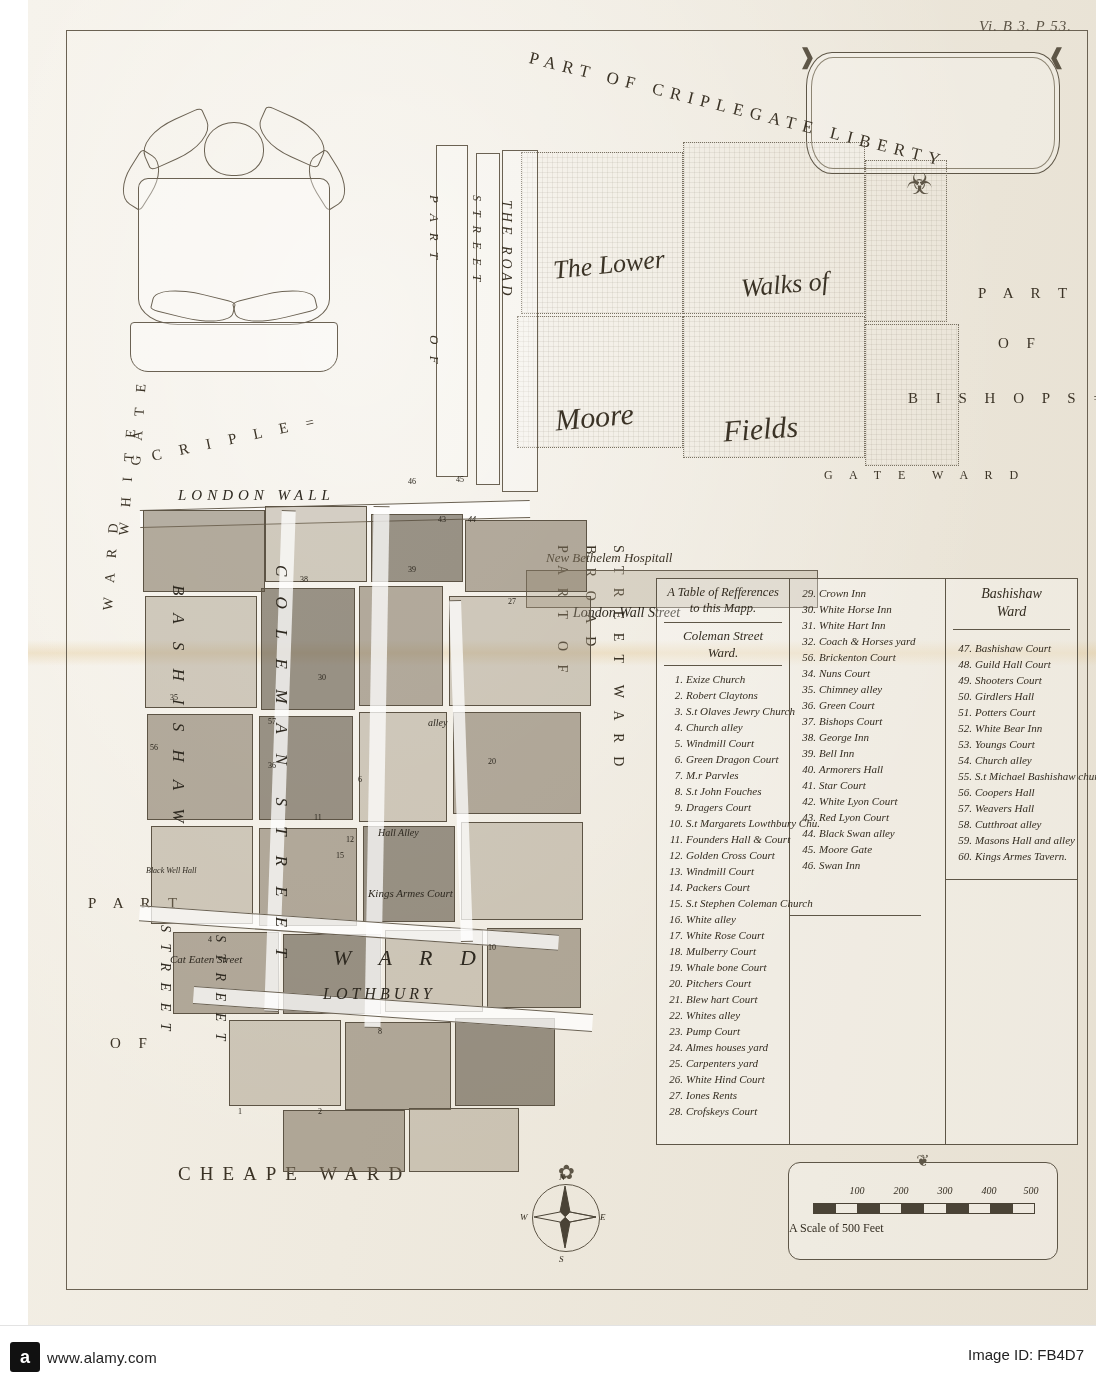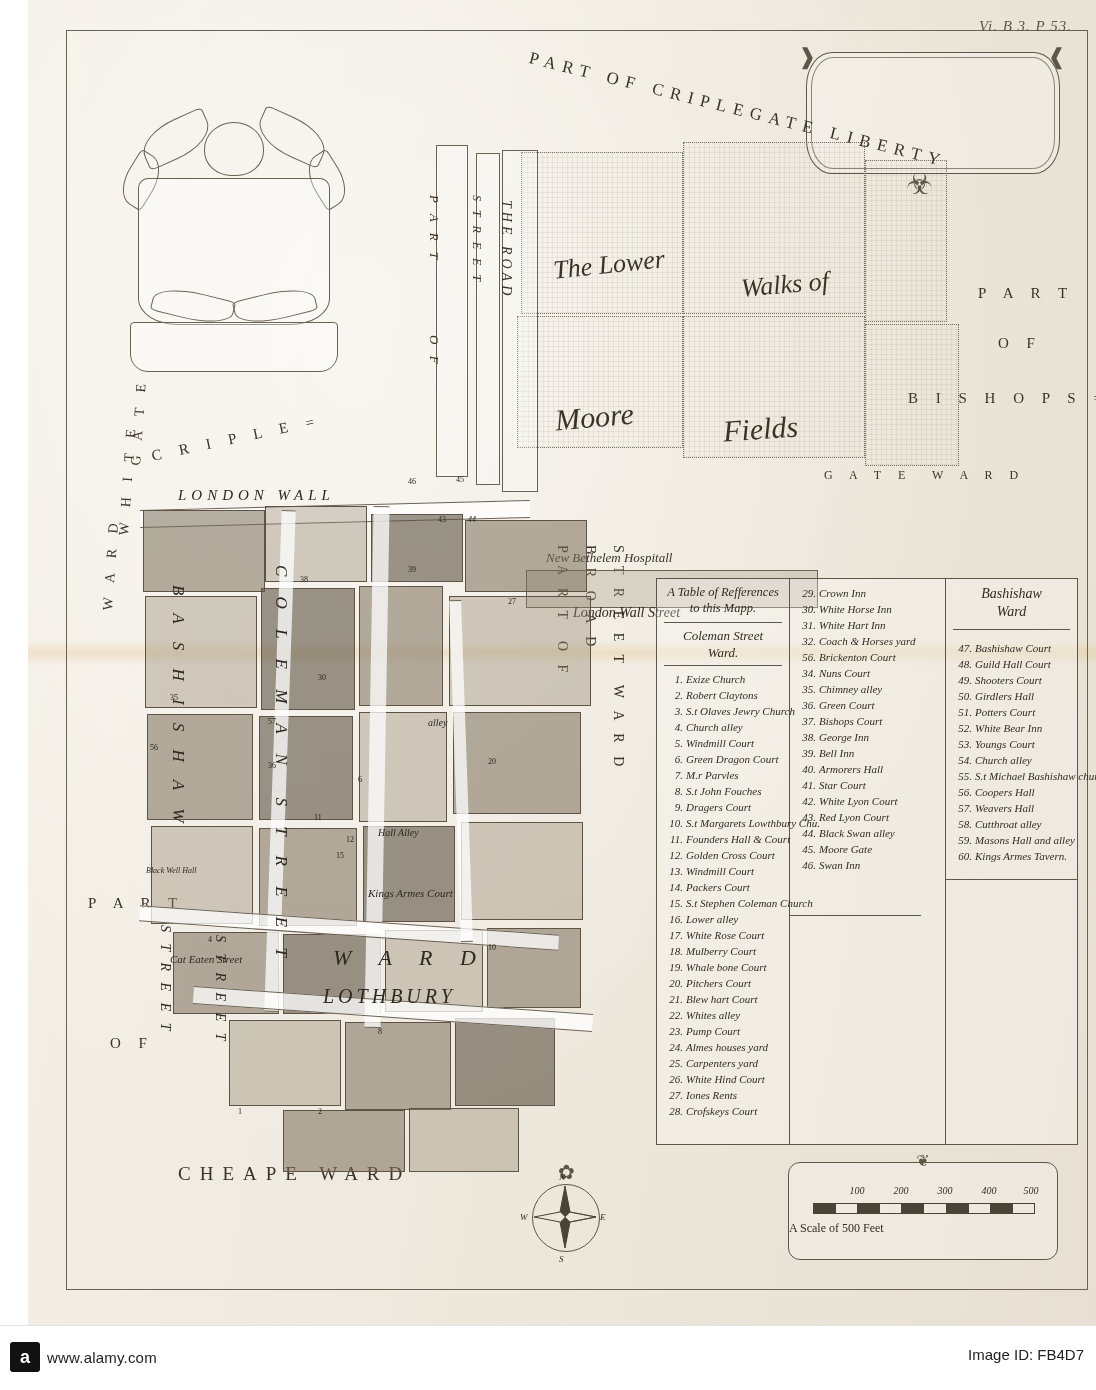--- a/index.html
+++ b/index.html
@@ -221,21 +221,21 @@
         <div class="street" style="left:322px;top:100px;width:12px;height:340px;transform:rotate(-2deg);"></div>
       </div>
 
       <div class="stname" style="left:110px;top:540px;font-size:17px;letter-spacing:7px;transform:rotate(90deg);transform-origin:left top;">B A S H I S H A W</div>
       <div class="stname" style="left:213px;top:520px;font-size:17px;letter-spacing:8px;transform:rotate(90deg);transform-origin:left top;">C O L E M A N&nbsp; S T R E E T</div>
       <div class="stname" style="left:255px;top:900px;font-size:22px;letter-spacing:11px;">W A R D</div>
       <div class="stname" style="left:95px;top:880px;font-size:14px;letter-spacing:4px;transform:rotate(90deg);transform-origin:left top;">S T R E E T</div>
       <div class="stname" style="left:150px;top:890px;font-size:14px;letter-spacing:4px;transform:rotate(90deg);transform-origin:left top;">S T R E E T</div>
 
       <div class="stname" style="left:92px;top:908px;font-size:11px;">Cat Eaten Street</div>
-      <div class="stname" style="left:245px;top:940px;font-size:20px;letter-spacing:4px;">LOTHBURY</div>
+      <div class="stname" style="left:245px;top:940px;font-size:16px;letter-spacing:4px;">LOTHBURY</div>
       <div class="stname" style="left:290px;top:842px;font-size:11px;">Kings Armes Court</div>
       <div class="stname" style="left:300px;top:782px;font-size:10px;">Hall Alley</div>
       <div class="stname" style="left:350px;top:672px;font-size:10px;">alley</div>
       <div class="stname" style="left:68px;top:822px;font-size:8px;line-height:1.1;">Black Well Hall</div>
 
       <div class="num" style="left:330px;top:432px;">46</div>
       <div class="num" style="left:378px;top:430px;">45</div>
       <div class="num" style="left:360px;top:470px;">43</div>
       <div class="num" style="left:390px;top:470px;font-style:italic;">44</div>
       <div class="num" style="left:222px;top:530px;">38</div>
@@ -283,21 +283,21 @@
             <li><span class="n">6.</span><span>Green Dragon Court</span></li>
             <li><span class="n">7.</span><span>M.r Parvles</span></li>
             <li><span class="n">8.</span><span>S.t John Fouches</span></li>
             <li><span class="n">9.</span><span>Dragers Court</span></li>
             <li><span class="n">10.</span><span>S.t Margarets Lowthbury Chu.</span></li>
             <li><span class="n">11.</span><span>Founders Hall &amp; Court</span></li>
             <li><span class="n">12.</span><span>Golden Cross Court</span></li>
             <li><span class="n">13.</span><span>Windmill Court</span></li>
             <li><span class="n">14.</span><span>Packers Court</span></li>
             <li><span class="n">15.</span><span>S.t Stephen Coleman Church</span></li>
-            <li><span class="n">16.</span><span>Lower alley</span></li>
+            <li><span class="n">16.</span><span>White alley</span></li>
             <li><span class="n">17.</span><span>White Rose Court</span></li>
             <li><span class="n">18.</span><span>Mulberry Court</span></li>
             <li><span class="n">19.</span><span>Whale bone Court</span></li>
             <li><span class="n">20.</span><span>Pitchers Court</span></li>
             <li><span class="n">21.</span><span>Blew hart Court</span></li>
             <li><span class="n">22.</span><span>Whites alley</span></li>
             <li><span class="n">23.</span><span>Pump Court</span></li>
             <li><span class="n">24.</span><span>Almes houses yard</span></li>
             <li><span class="n">25.</span><span>Carpenters yard</span></li>
             <li><span class="n">26.</span><span>White Hind Court</span></li>

